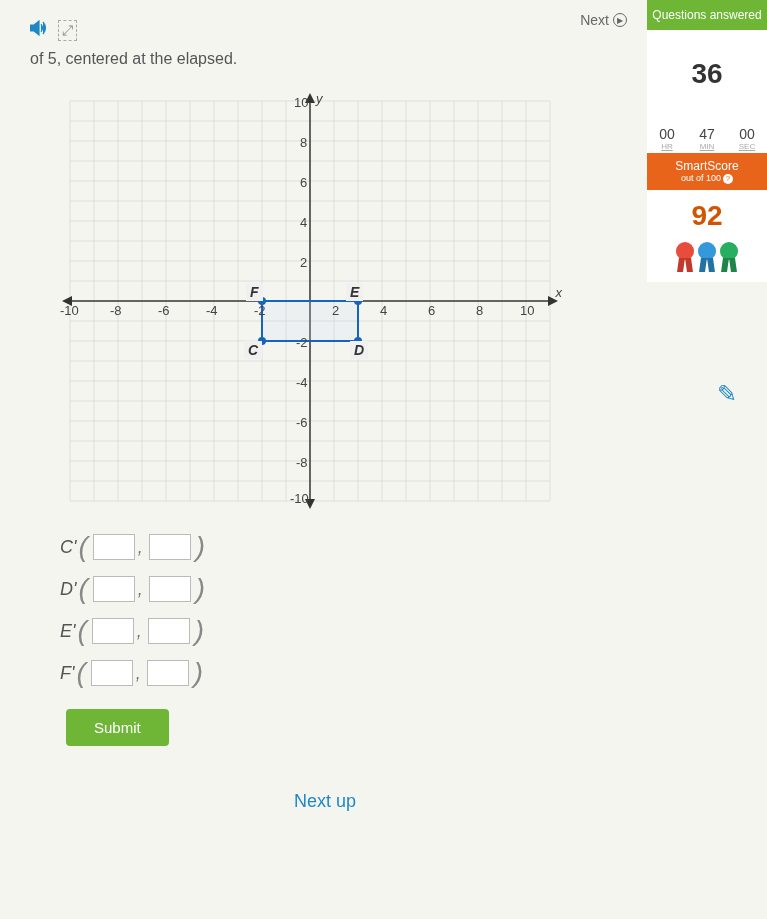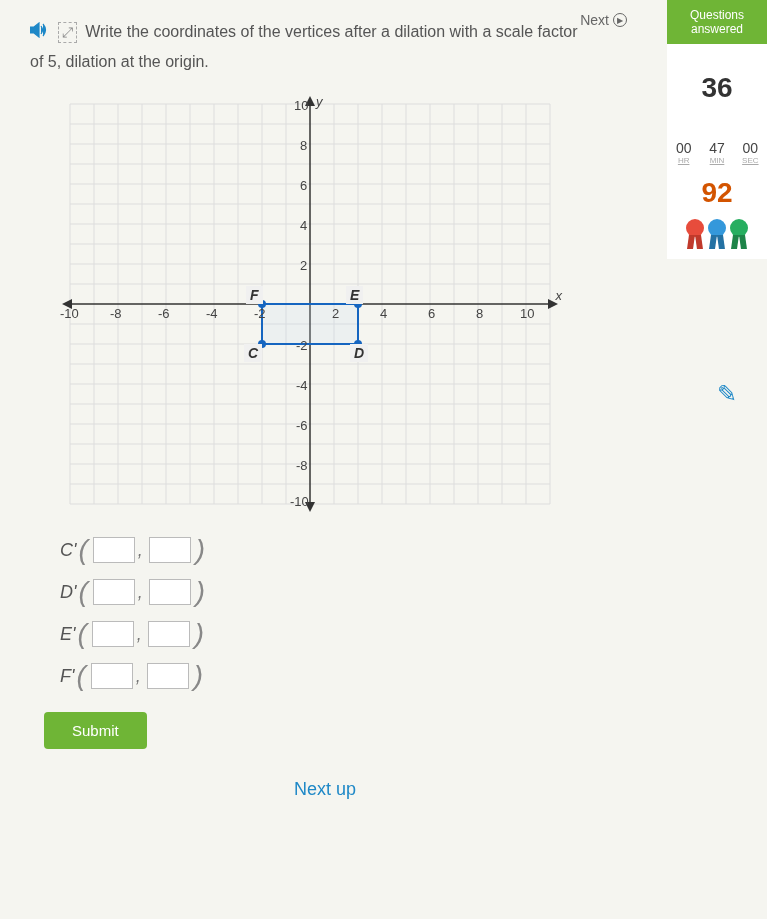--- a/index.html
+++ b/index.html
@@ -17,24 +17,24 @@
 .grid .axis { stroke: #333; stroke-width: 1.5; }
 .axis-label { position: absolute; font-size: 13px; color: #444; }
 .shape { stroke: #1565c0; stroke-width: 2; fill: rgba(200,220,240,0.2); }
 .vertex { fill: #1565c0; }
 .vlabel { position: absolute; font-size: 14px; font-weight: bold; font-style: italic; color: #333; background: #f0f0f0; padding: 1px 4px; }
 .answers { margin: 10px 0 20px 30px; }
 .ans-row { display: flex; align-items: center; margin: 10px 0; font-style: italic; color: #555; font-size: 18px; }
 .ans-row .paren { font-size: 28px; color: #888; margin: 0 2px; }
 .ans-box { width: 42px; height: 26px; border: 1px solid #bbb; background: #fff; margin: 0 3px; }
 .comma { margin: 0 3px 0 0; color: #777; }
-.submit-btn { background: #6fb536; color: #fff; border: none; padding: 10px 28px; font-size: 15px; border-radius: 4px; cursor: pointer; margin-left: 14px; }
-.nextup { text-align: center; margin-top: 30px; color: #1e88c7; font-size: 18px; }
+.submit-btn { background: #6fb536; color: #fff; border: none; padding: 10px 28px; font-size: 15px; border-radius: 4px; cursor: pointer; margin-left: 36px; }
+.nextup { text-align: center; margin-top: 45px; color: #1e88c7; font-size: 18px; }
 .done-text { text-align: center; margin-top: 6px; color: #666; font-size: 14px; }
-.sidebar { position: absolute; top: 0; right: 0; width: 100px; }
+.sidebar { position: absolute; top: 0; right: 0; width: 120px; }
 .panel { width: 100%; text-align: center; }
 .q-ans-hdr { background: #6fb536; color: #fff; font-size: 12px; padding: 8px 4px; }
 .big-num { background: #fff; font-size: 28px; font-weight: bold; padding: 28px 0; color: #333; }
 .time-hdr { background: #1e88c7; color: #fff; font-size: 12px; padding: 8px 4px; }
 .time-grid { display: flex; background: #fff; }
 .time-cell { flex: 1; padding: 8px 4px 2px; }
 .time-val { font-size: 14px; color: #444; }
 .time-lbl { font-size: 8px; color: #aaa; text-transform: uppercase; text-decoration: underline; }
 .ss-hdr { background: #e8641b; color: #fff; font-size: 12px; padding: 6px 4px; }
 .ss-sub { font-size: 9px; }
@@ -57,23 +57,22 @@
 </div>
 
 <div class="main">
   <div class="top-row">
     <span class="audio-icon">
       <svg width="20" height="16" viewBox="0 0 20 16">
           <path d="M0 5 L4 5 L9 1 L9 15 L4 11 L0 11 Z M11 4 Q14 8 11 12 M13 2 Q18 8 13 14" fill="#1e88c7" stroke="#1e88c7" stroke-width="1.2"></path>
         </svg>
     </span>
     <span class="expand-icon">⤢</span>
-    <span class="question-text">Write the coordinates of the vertices after a dilation with a scale factor</span>
-  </div>
-  <div class="question-text">of 5, dilation at the origin.</div>
+  </div>
+  <div class="question-text">of 5, centered at the elapsed.</div>
 
   <div class="graph-area">
     <svg class="grid" width="520" height="420" viewBox="0 0 520 420">
       <g>
         <line x1="20" y1="10" x2="20" y2="410"></line>
           <line x1="44" y1="10" x2="44" y2="410"></line>
           <line x1="68" y1="10" x2="68" y2="410"></line>
           <line x1="92" y1="10" x2="92" y2="410"></line>
           <line x1="116" y1="10" x2="116" y2="410"></line>
           <line x1="140" y1="10" x2="140" y2="410"></line>
@@ -202,20 +201,24 @@
       </div>
     <div class="time-cell">
         <div class="time-val">47</div>
         <div class="time-lbl">MIN</div>
       </div>
     <div class="time-cell">
         <div class="time-val">00</div>
         <div class="time-lbl">SEC</div>
       </div>
   </div>
+  <div class="panel ss-hdr">
+    <div>SmartScore</div>
+    <div class="ss-sub"><span>out of 100</span><span class="ss-q">?</span></div>
+  </div>
   <div class="panel ss-num">92</div>
   <div class="panel ribbons">
     <div class="ribbon">
         <div class="circ" style="background:#e74c3c"></div>
         <div class="tail l" style="background:#c0392b"></div>
         <div class="tail r" style="background:#c0392b"></div>
       </div>
     <div class="ribbon">
         <div class="circ" style="background:#3498db"></div>
         <div class="tail l" style="background:#2471a3"></div>

